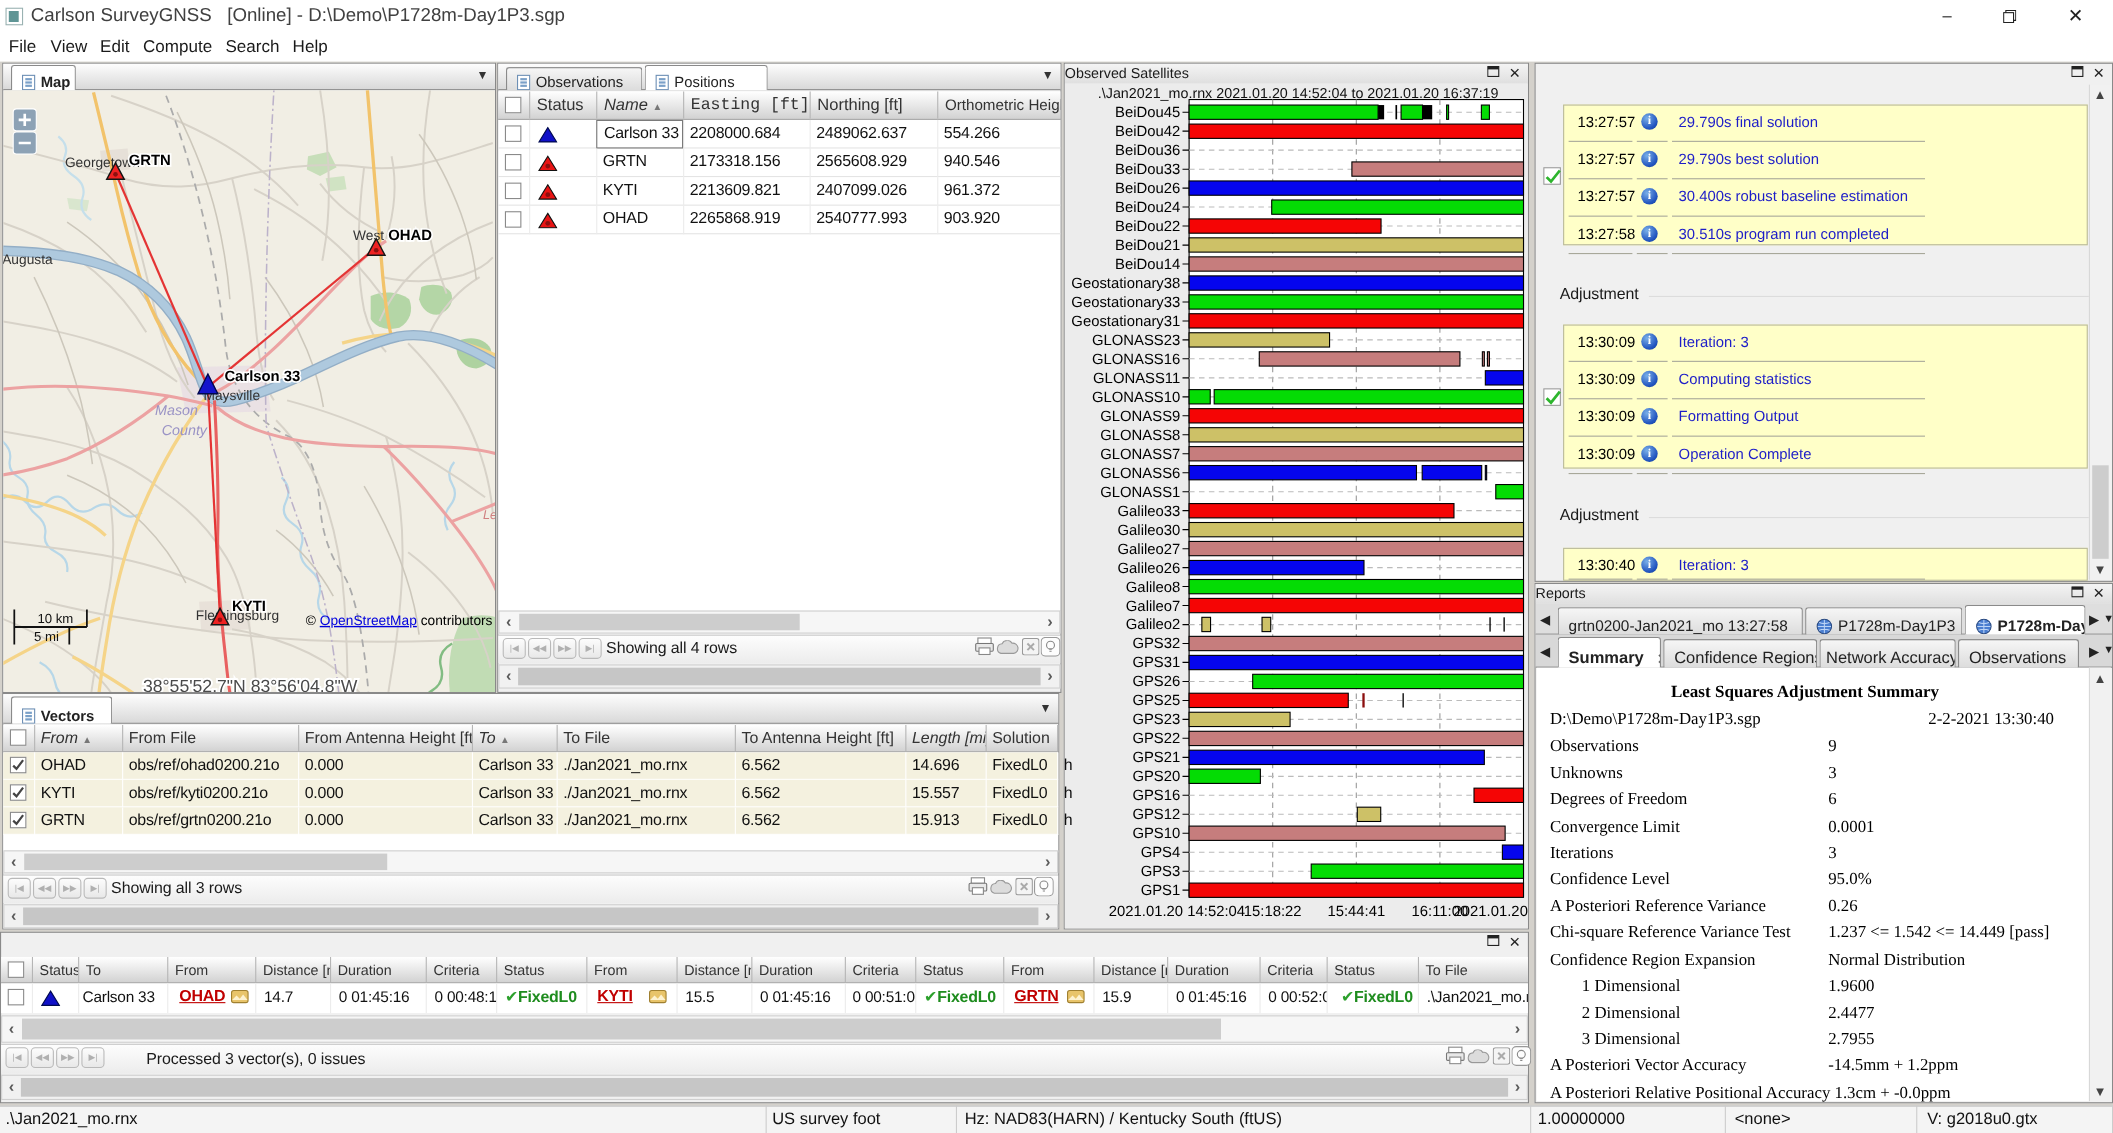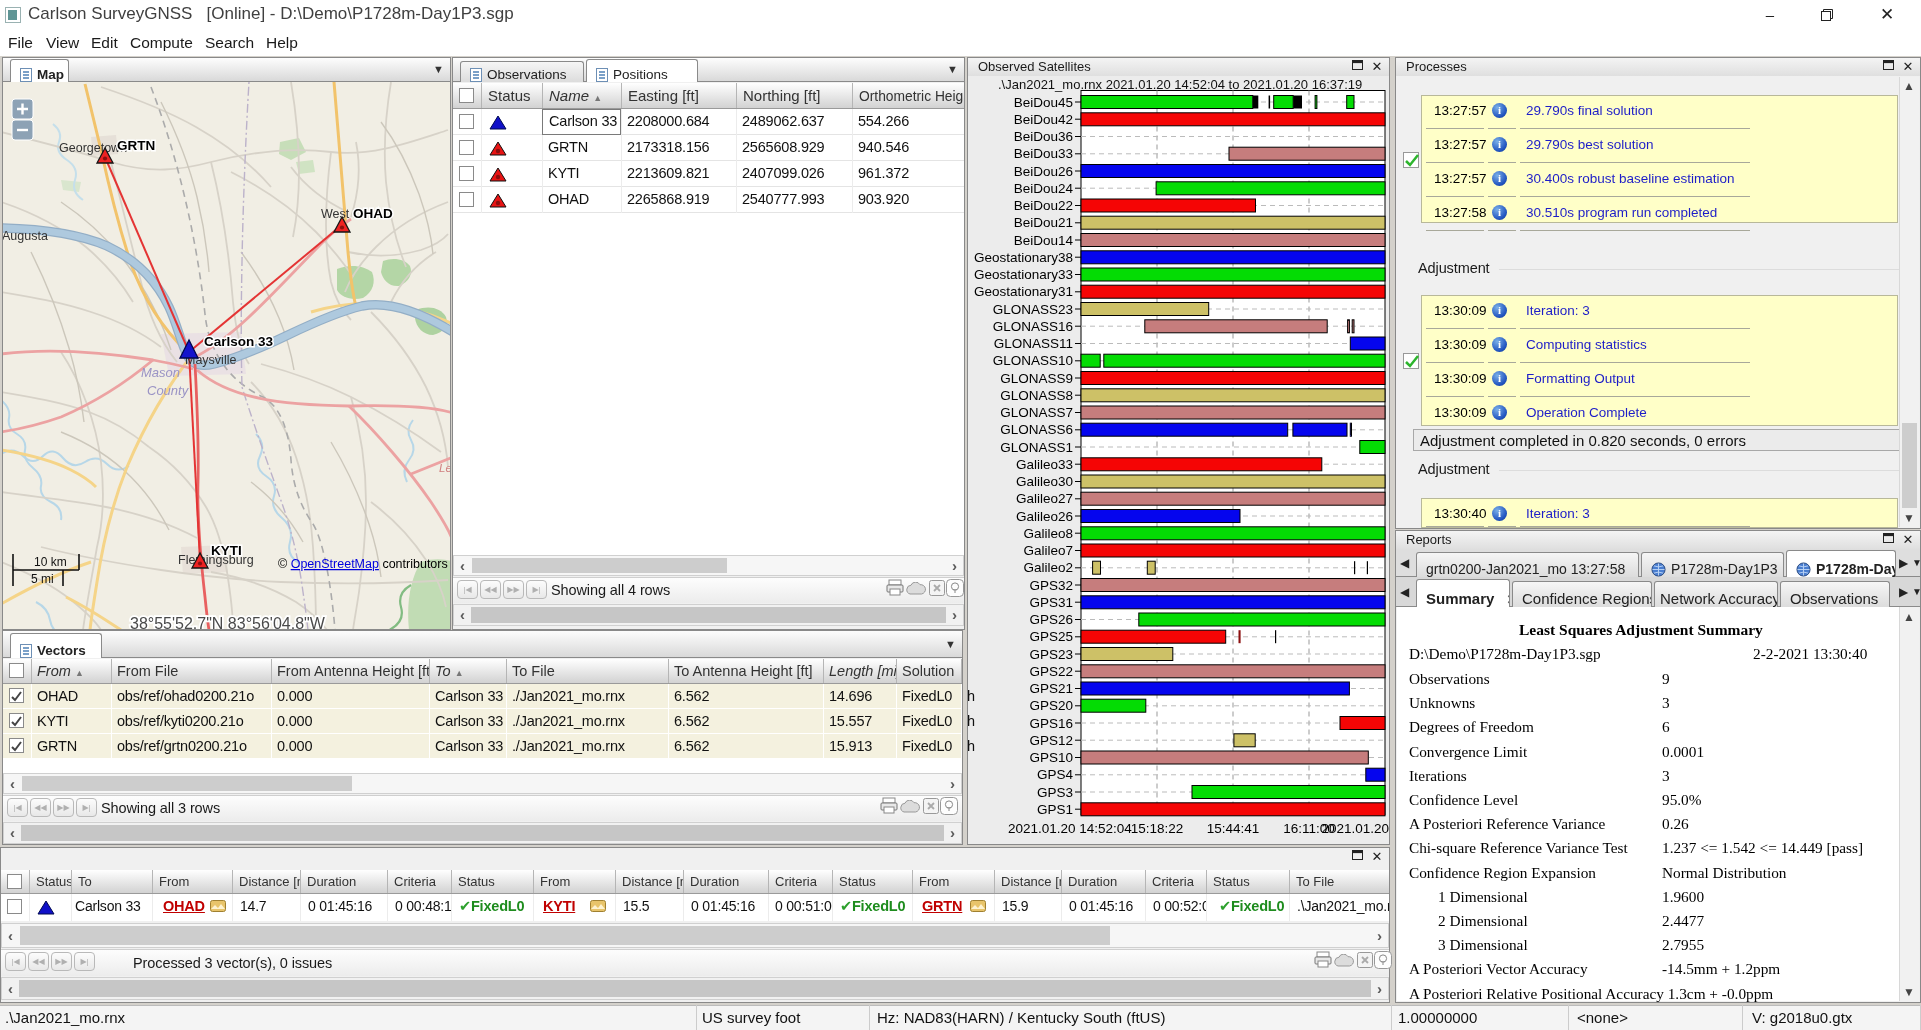--- a/index.html
+++ b/index.html
@@ -1,17 +1,17 @@
 <!DOCTYPE html>
 <html><head><meta charset="utf-8"><style>
 *{margin:0;padding:0;box-sizing:border-box}
 html,body{width:1921px;height:1030px;overflow:hidden;font-family:"Liberation Sans",sans-serif;background:#d4d1cb;position:relative}
 .a{position:absolute}
 .panel{position:absolute;border:1px solid #898989;background:#f0f0f0}
-.ptitle{position:absolute;left:0;right:0;top:0;height:18px;background:linear-gradient(#f4f4f4,#dfdfdf);color:#1a1a1a;font-size:13px;padding-left:10px;line-height:17px}
+.ptitle{position:absolute;left:0;right:0;top:0;height:18px;background:linear-gradient(#f4f4f4,#dfdfdf);color:#1a1a1a;font-size:13px;line-height:17px}
 .tabstrip{position:absolute;background:linear-gradient(#fdfdfd,#d9d9d9);border-bottom:1px solid #8a8a8a}
 .tab{position:absolute;background:linear-gradient(#f6f6f6,#dcdcdc);border:1px solid #8a8a8a;border-bottom:none;border-radius:3px 3px 0 0;font-size:13.5px;color:#222;padding:0 9px;display:flex;align-items:flex-end;gap:5px;white-space:nowrap;overflow:hidden}
 .tab.on{background:#fff;font-weight:bold}
 .hdrw{background:linear-gradient(#ffffff,#d2d2d2);border-bottom:1px solid #9a9a9a;position:absolute;overflow:hidden}
 .hcell{position:absolute;top:0;bottom:0;font-size:15px;color:#333;padding:4px 0 0 6px;border-left:1px solid #b5b5b5;white-space:nowrap;overflow:hidden}
 .cell{position:absolute;font-size:14.5px;letter-spacing:-0.2px;color:#111;padding-top:4px;padding-left:6px;white-space:nowrap;overflow:hidden}
 .cb{position:absolute;width:15px;height:15px;background:#fff;border:1px solid #8a8a8a}
 .scroll{position:absolute;background:#f1f1f1;border:1px solid #d0d0d0}
 .thumb{position:absolute;top:2px;bottom:2px;background:#cdcdcd}
 .sarr{position:absolute;color:#5a5a5a;font-size:15px;font-weight:bold;top:1px}
@@ -212,21 +212,21 @@
 </div>
 <div class="panel" style="left:452px;top:57px;width:513px;height:573px">
     <div class="tabstrip" style="left:0;top:0;right:0;height:24px"></div>
     <div class="tab" style="left:7px;top:3px;height:21px;width:124px"><span class="doc"></span>Observations</div>
     <div class="tab on" style="left:133px;top:1px;height:23px;width:112px;font-weight:normal"><span class="doc"></span>Positions</div>
     <div class="a" style="right:6px;top:5px;font-size:11px;color:#333">▼</div>
     <div class="hdrw" style="left:0;top:25px;right:0;height:26px">
       <div class="hcell" style="left:0px;width:28px;border-left:none;"></div>
       <div class="hcell" style="left:28px;width:61px;">Status</div>
       <div class="hcell" style="left:89px;width:79px;"><i>Name</i> <span style="font-size:9px;color:#777">▲</span></div>
-      <div class="hcell" style="left:168px;width:115px;">Easting [ft]</div>
+      <div class="hcell" style="left:168px;width:115px;font-family:Liberation Mono, monospace;">Easting [ft]</div>
       <div class="hcell" style="left:283px;width:116px;">Northing [ft]</div>
       <div class="hcell" style="left:399px;width:114px;"><span style="font-size:13.8px">Orthometric Height</span></div>
     </div>
     <div class="cb" style="left:6px;top:30px"></div>
     <div class="a" style="left:0;top:51px;right:0;height:446px;background:#fff"></div>
     <div class="a" style="left:0;top:51px;right:0;height:26px;border-bottom:1px solid #e4e4e4"></div>
     <div class="a" style="left:28px;top:51px;width:1px;height:26px;background:#ececec"></div>
     <div class="a" style="left:89px;top:51px;width:1px;height:26px;background:#ececec"></div>
     <div class="a" style="left:168px;top:51px;width:1px;height:26px;background:#ececec"></div>
     <div class="a" style="left:283px;top:51px;width:1px;height:26px;background:#ececec"></div>
@@ -751,21 +751,20 @@
       <circle cx="9" cy="7.5" r="3.6" fill="none" stroke="#888"></circle>
       <path d="M7.5 11 h3 M8 13 h2" stroke="#888"></path>
     </svg>
     <div class="scroll" style="left:0;top:129px;right:0;height:23px">
       <div class="sarr" style="left:6px;top:2px">‹</div>
       <div class="thumb" style="left:17px;right:17px;background:#c6c6c6"></div>
       <div class="sarr" style="right:6px;top:2px">›</div>
     </div>
   </div>
 <div class="panel" style="left:1395px;top:57px;width:526px;height:472px">
-    <div class="ptitle">Processes</div>
     <div class="ptbtn" style="right:24px"><svg width="12" height="11">
         <rect x="0.5" y="0.5" width="10" height="9" fill="none" stroke="#222"></rect>
         <rect x="0.5" y="0.5" width="10" height="2.6" fill="#222"></rect>
       </svg></div>
     <div class="ptbtn" style="right:5px">✕</div>
     <div class="ylog" style="left:25px;top:37px;width:477px;height:128px"></div>
     <div class="gchk" style="left:7px;top:94px"><svg width="16" height="15">
         <path d="M2 8 L6 12 L14 2" fill="none" stroke="#2db52d" stroke-width="2.5"></path>
       </svg></div>
     <div class="lrow" style="left:38px;top:45px">13:27:57</div>
@@ -815,21 +814,20 @@
     <div class="lrow lmsg" style="left:130px;top:313px">Formatting Output</div>
     <div class="lline" style="left:30px;top:338px;width:58px"></div>
     <div class="lline" style="left:92px;top:338px;width:28px"></div>
     <div class="lline" style="left:124px;top:338px;width:230px"></div>
     <div class="lrow" style="left:38px;top:347px">13:30:09</div>
     <div class="infoi" style="left:96px;top:347px">i</div>
     <div class="lrow lmsg" style="left:130px;top:347px">Operation Complete</div>
     <div class="lline" style="left:30px;top:372px;width:58px"></div>
     <div class="lline" style="left:92px;top:372px;width:28px"></div>
     <div class="lline" style="left:124px;top:372px;width:230px"></div>
-    <div class="gbox" style="left:17px;top:371px;width:488px;height:22px">Adjustment completed in 0.820 seconds, 0 errors</div>
     <div class="gtxt" style="left:22px;top:403px">Adjustment</div>
     <div class="a" style="left:103px;top:412px;width:400px;height:1px;background:#dcdcdc"></div>
     <div class="ylog" style="left:25px;top:440px;width:477px;height:30px"></div>
     <div class="lrow" style="left:38px;top:448px">13:30:40</div>
     <div class="infoi" style="left:96px;top:448px">i</div>
     <div class="lrow lmsg" style="left:130px;top:448px">Iteration: 3</div>
     <div class="lline" style="left:30px;top:468px;width:58px"></div>
     <div class="lline" style="left:92px;top:468px;width:28px"></div>
     <div class="lline" style="left:124px;top:468px;width:230px"></div>
     <div class="a" style="right:1px;top:19px;width:20px;bottom:1px;background:#f1f1f1;border-left:1px solid #d8d8d8"></div>

